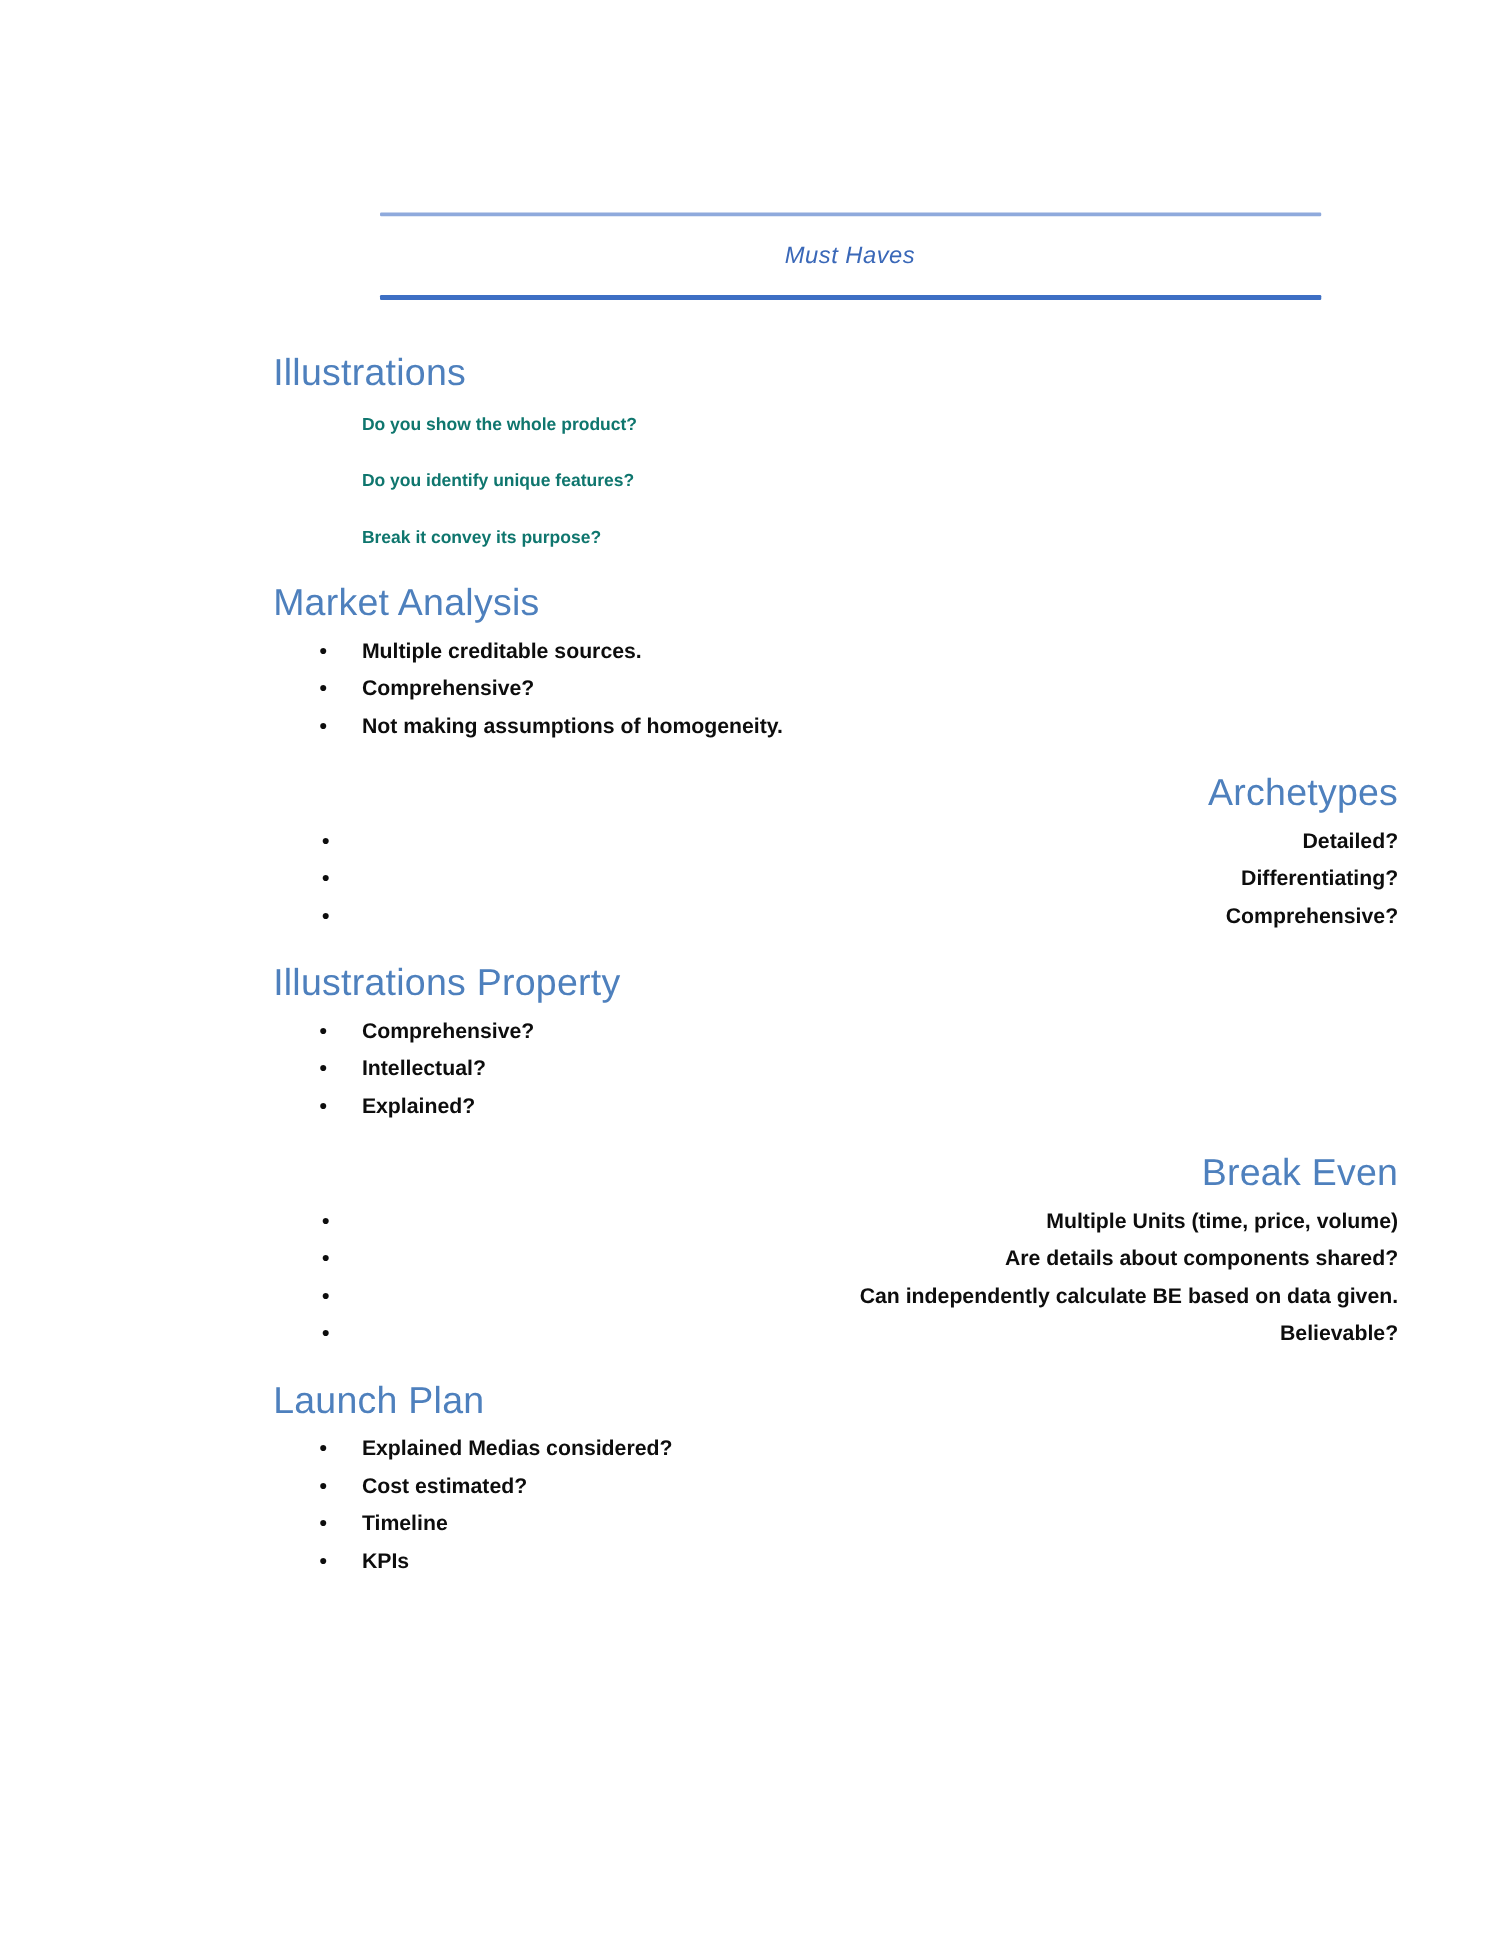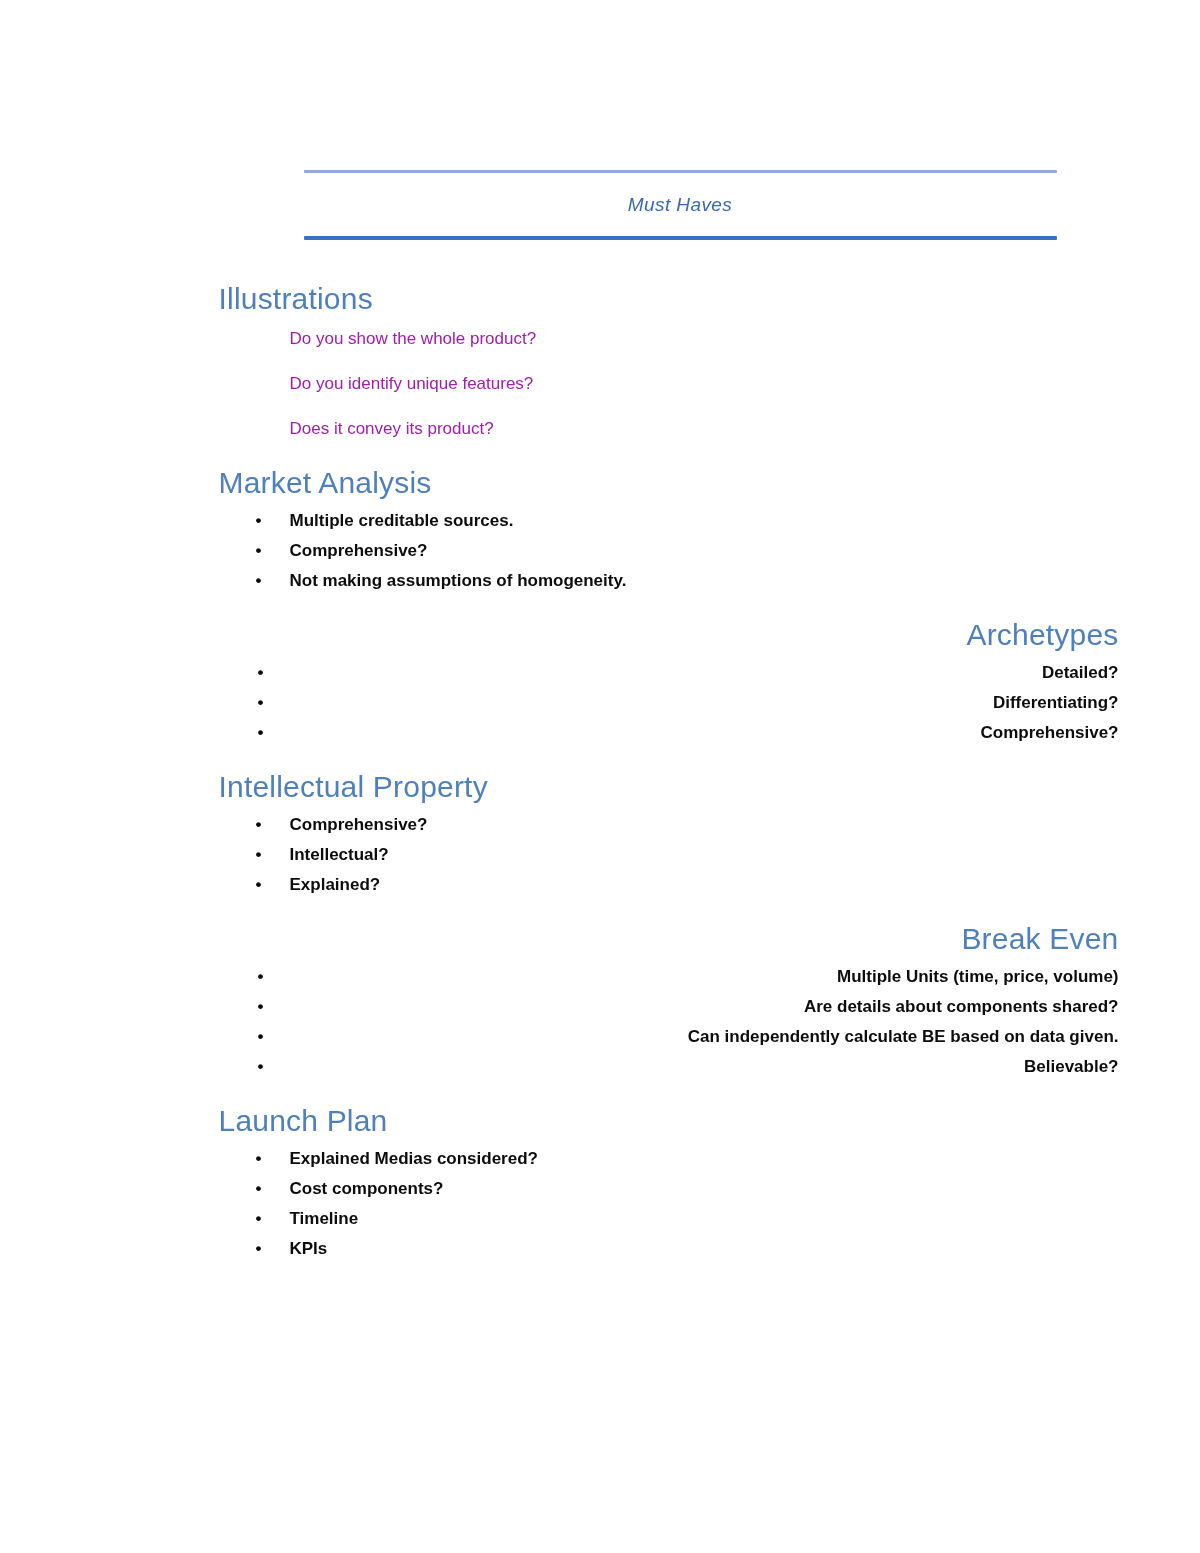--- a/index.html
+++ b/index.html
@@ -86,24 +86,24 @@
 
   
   .plain-list {
     list-style: none;
     margin: 0;
     padding: 0;
   }
 
   .plain-list li {
     font-family: "Liberation Sans", sans-serif;
-    font-weight: normal;
-    font-size: 17px;
+    font-weight: bold;
+    font-size: 14px;
     line-height: 22px;
-    color: #a21caf;
+    color: #0f766e;
     padding-left: 71px;
     margin-bottom: 23px;
   }
 
   .plain-list li:last-child {
     margin-bottom: 0;
   }
 
   
   .bullet-list {
@@ -161,21 +161,21 @@
     <div class="rule-bottom"></div>
   </div>
 
   <div class="doc-body">
 
     <section class="section section-illustrations">
       <h1 class="section-heading">Illustrations</h1>
       <ul class="plain-list">
         <li>Do you show the whole product?</li>
         <li>Do you identify unique features?</li>
-        <li>Does it convey its product?</li>
+        <li>Break it convey its purpose?</li>
       </ul>
     </section>
 
     <section class="section section-market">
       <h1 class="section-heading">Market Analysis</h1>
       <ul class="bullet-list">
         <li>
           <span class="bullet-glyph">•</span>
           <span>Multiple creditable sources.</span>
         </li>
@@ -202,21 +202,21 @@
           <span>Differentiating?</span>
         </li>
         <li>
           <span class="bullet-glyph">•</span>
           <span>Comprehensive?</span>
         </li>
       </ul>
     </section>
 
     <section class="section section-ip">
-      <h1 class="section-heading">Intellectual Property</h1>
+      <h1 class="section-heading">Illustrations Property</h1>
       <ul class="bullet-list">
         <li>
           <span class="bullet-glyph">•</span>
           <span>Comprehensive?</span>
         </li>
         <li>
           <span class="bullet-glyph">•</span>
           <span>Intellectual?</span>
         </li>
         <li>
@@ -250,21 +250,21 @@
 
     <section class="section section-launch">
       <h1 class="section-heading">Launch Plan</h1>
       <ul class="bullet-list">
         <li>
           <span class="bullet-glyph">•</span>
           <span>Explained Medias considered?</span>
         </li>
         <li>
           <span class="bullet-glyph">•</span>
-          <span>Cost components?</span>
+          <span>Cost estimated?</span>
         </li>
         <li>
           <span class="bullet-glyph">•</span>
           <span>Timeline</span>
         </li>
         <li>
           <span class="bullet-glyph">•</span>
           <span>KPIs</span>
         </li>
       </ul>

